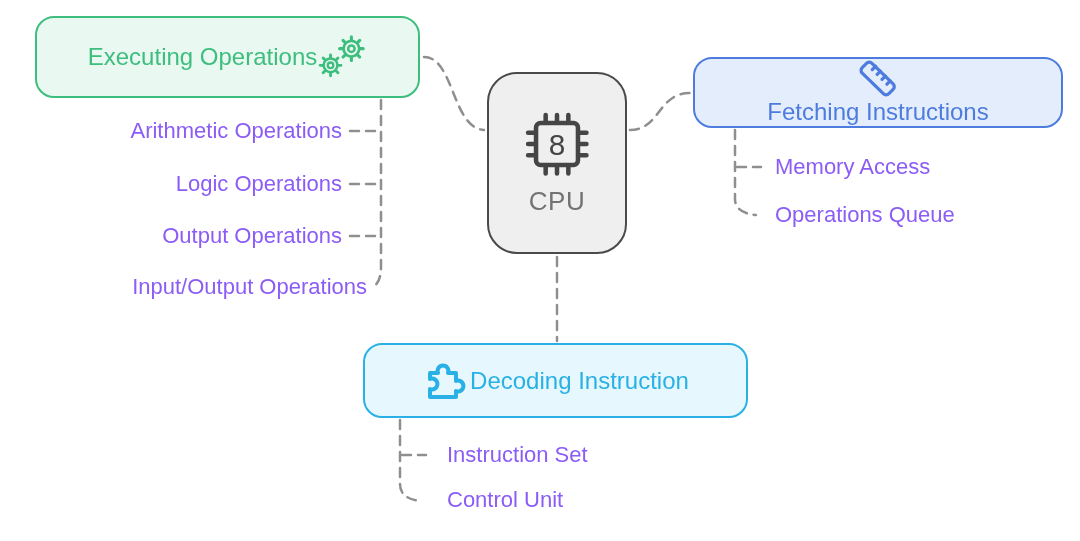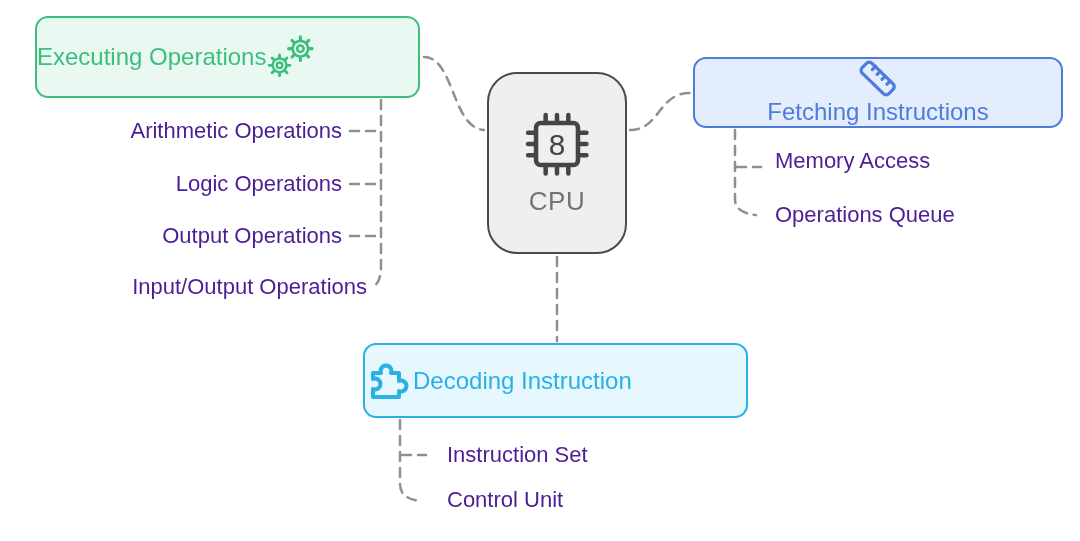--- a/index.html
+++ b/index.html
@@ -4,46 +4,46 @@
 <style>
   html,body{margin:0;padding:0;}
   body{
     width:1080px;height:541px;position:relative;background:#ffffff;
     font-family:"Liberation Sans",sans-serif;overflow:hidden;
   }
   #connector-layer{position:absolute;left:0;top:0;width:1080px;height:541px;pointer-events:none;}
   #connector-layer path{fill:none;stroke:#8F8F8F;stroke-width:2.5;stroke-linecap:round;stroke-dasharray:9 7;}
 
   .node{
-    position:absolute;display:flex;align-items:center;justify-content:flex-start;
-    border-radius:13px;box-sizing:border-box;
+    position:absolute;display:flex;align-items:center;justify-content:center;
+    border-radius:19px;box-sizing:border-box;
   }
   .node .label{font-size:24px;font-weight:400;white-space:nowrap;}
 
   #node-executing{left:35px;top:16px;width:385px;height:82px;border:2.5px solid #3EBE7E;background:#E9F8F0;color:#3EBE7E;}
   #node-fetching{left:693px;top:57px;width:370px;height:71px;border:2.5px solid #4E7CDE;background:#E4EDFB;color:#4E7CDE;flex-direction:column;}
   #node-decoding{left:363px;top:343px;width:385px;height:75px;border:2.5px solid #29B1E6;background:#E6F7FD;color:#29B1E6;}
 
   #cpu-node{
     position:absolute;left:487px;top:72px;width:140px;height:182px;
     border:2.5px solid #4A4A4A;background:#EFEFEF;border-radius:30px;box-sizing:border-box;
     display:flex;flex-direction:column;align-items:center;justify-content:center;gap:7px;
   }
   #cpu-label{font-size:26px;color:#737373;letter-spacing:0.5px;}
 
   .leaf{
-    position:absolute;font-size:22px;color:#4c1d95;white-space:nowrap;
+    position:absolute;font-size:22px;color:#8b5cf6;white-space:nowrap;
     transform:translateY(-50%);
   }
   .leaf.ralign{text-align:right;}
   #leaf-exec-0{right:738px;top:131px;}
   #leaf-exec-1{right:738px;top:184px;}
   #leaf-exec-2{right:738px;top:236px;}
   #leaf-exec-3{right:713px;top:287px;}
-  #leaf-fetch-0{left:775px;top:161px;}
+  #leaf-fetch-0{left:775px;top:167px;}
   #leaf-fetch-1{left:775px;top:215px;}
   #leaf-dec-0{left:447px;top:455px;}
   #leaf-dec-1{left:447px;top:500px;}
 </style>
 </head>
 <body>
 
 <svg id="connector-layer" viewBox="0 0 1080 541" xmlns="http://www.w3.org/2000/svg">
   <path d="M424 57 C454 57 452 128 484 130"></path>
   <path d="M630 130 C660 130 658 93 690 93"></path>

